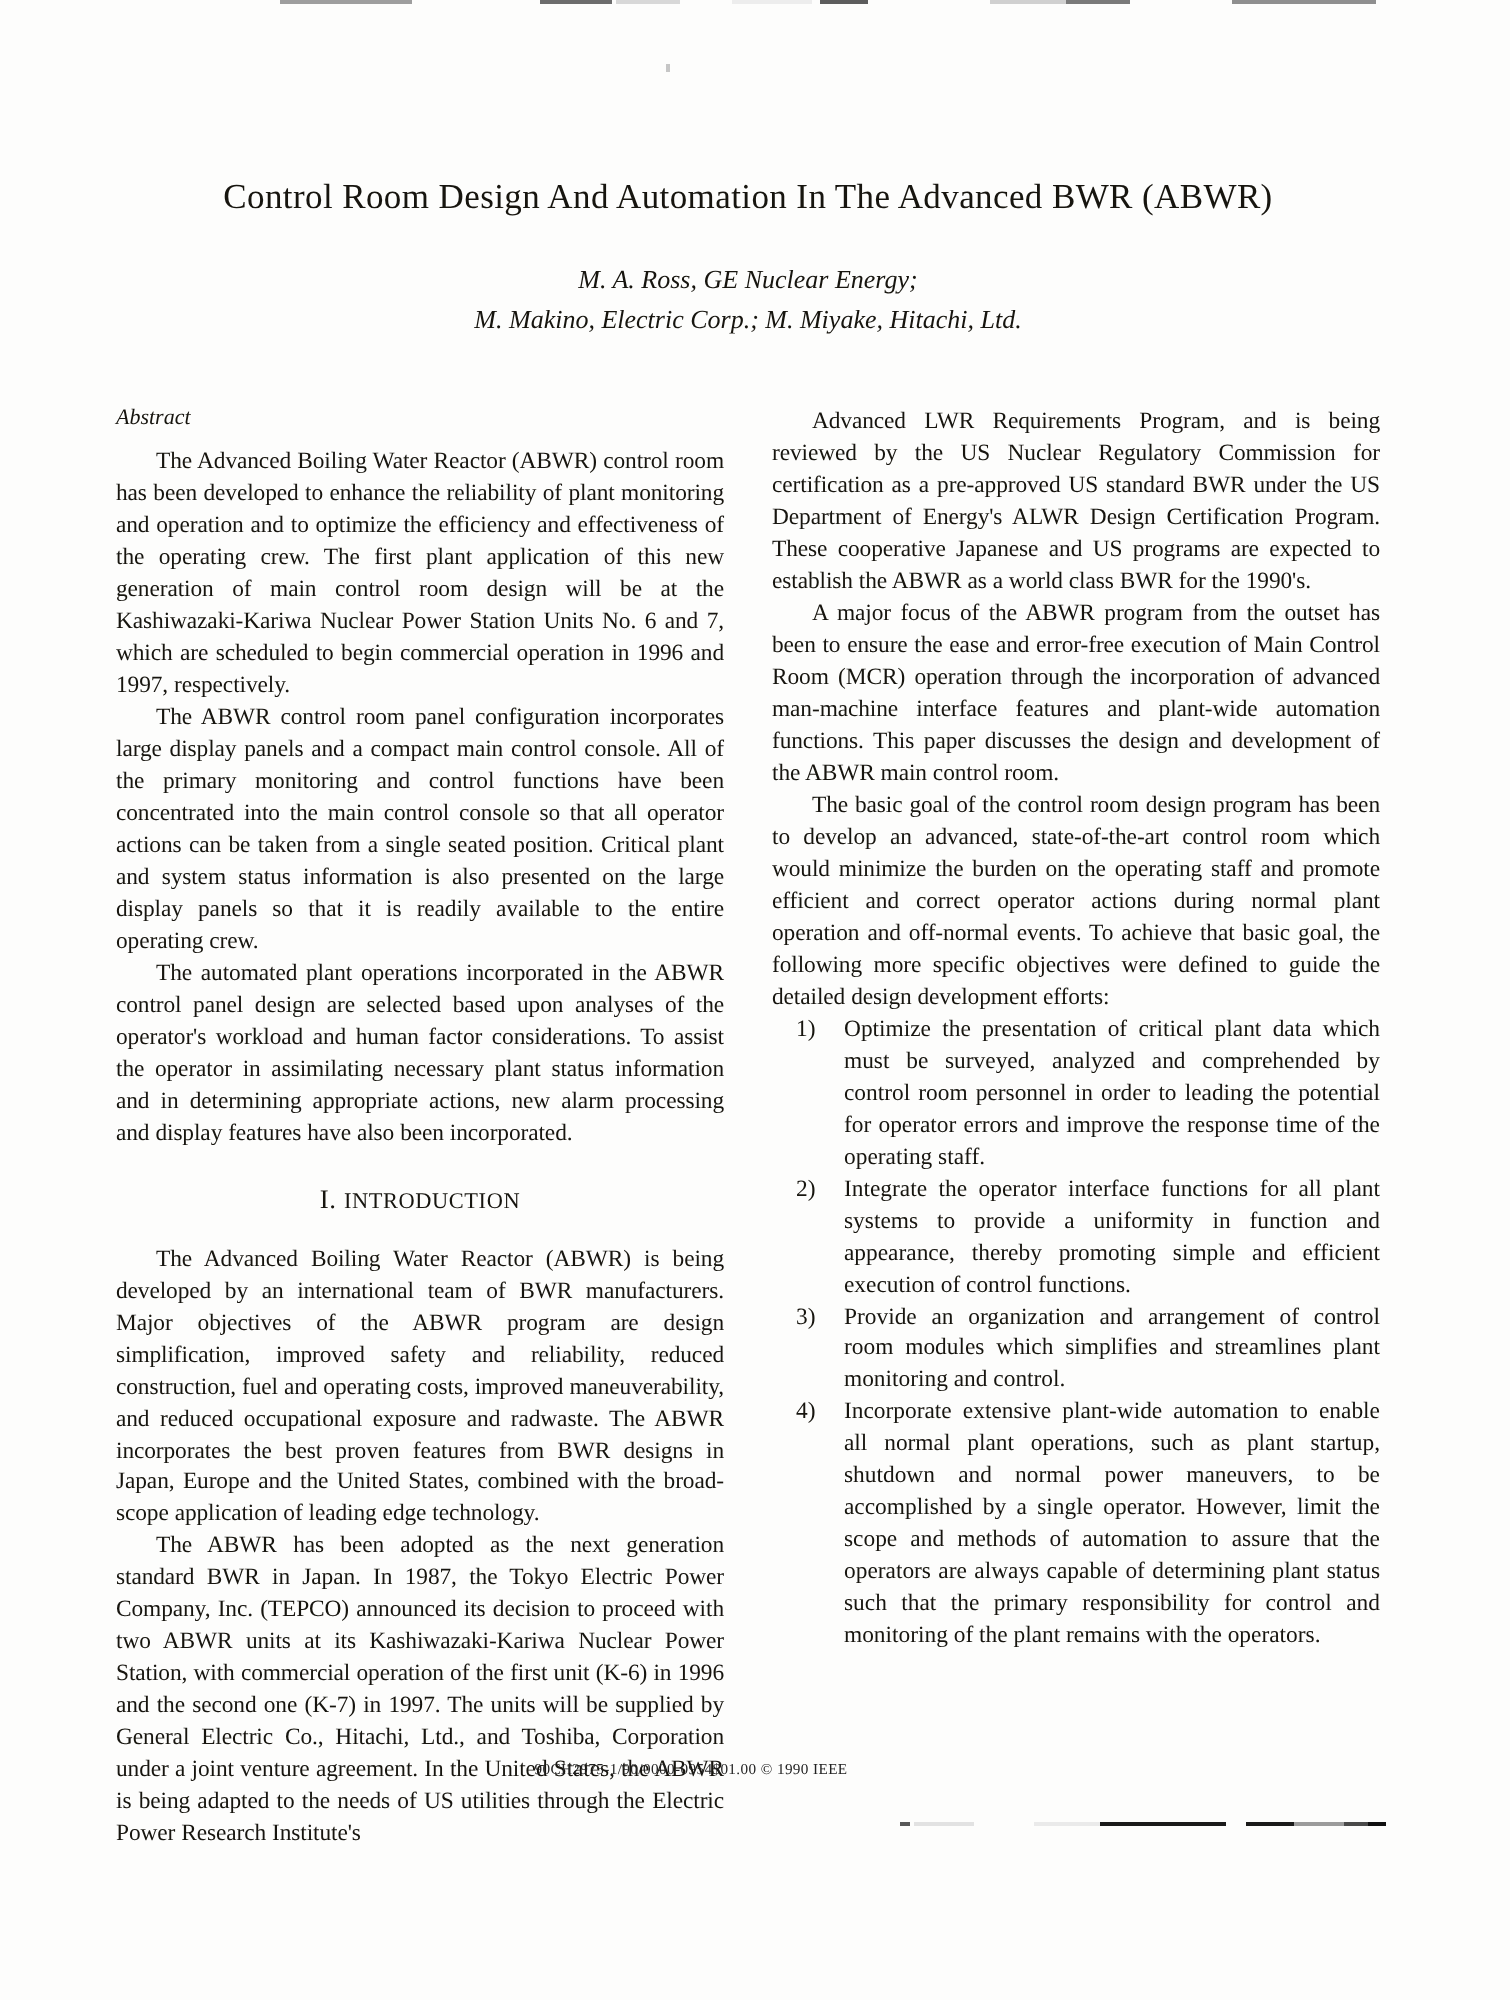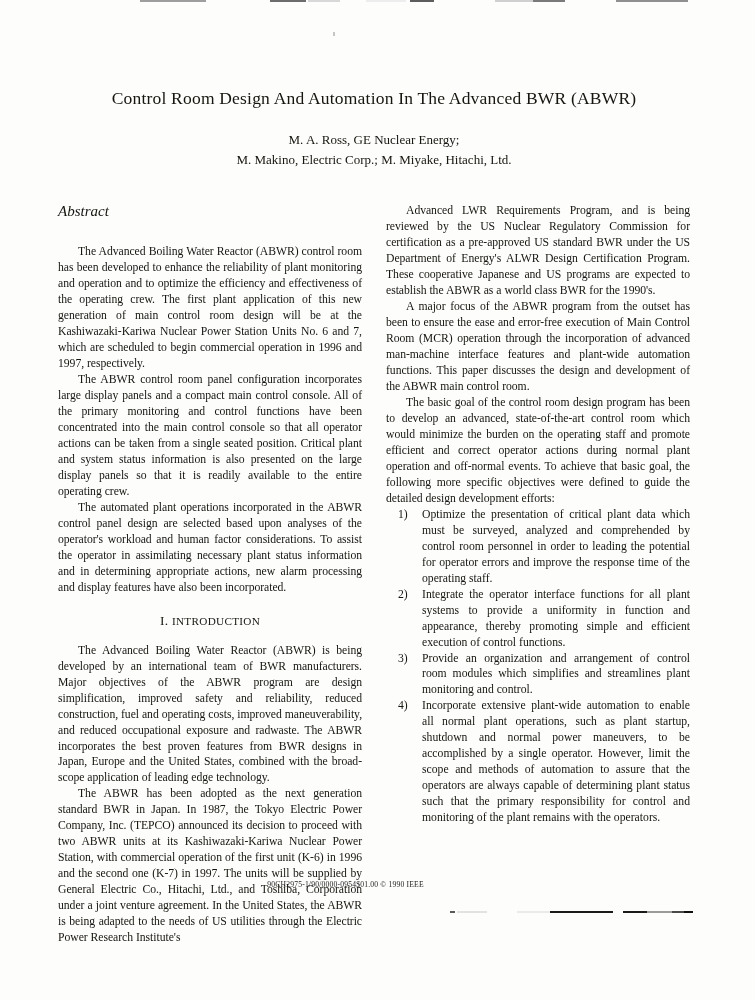--- a/index.html
+++ b/index.html
@@ -81,36 +81,37 @@
     letter-spacing: 0.2px;
     margin: 0 0 20px 0;
     font-weight: normal;
   }
 
   .authors {
     text-align: center;
     font-size: 13px;
     line-height: 1.52;
     margin-bottom: 34px;
+    font-style: italic;
   }
   .authors div { white-space: nowrap; }
 
   .columns {
     display: flex;
     gap: 24px;
     align-items: flex-start;
   }
   .col {
     width: 304px;
   }
 
   .abstract-label {
     font-style: italic;
-    font-size: 15px;
-    margin: 0 0 24px 0;
+    font-size: 11px;
+    margin: 0 0 8px 0;
   }
 
   p.body {
     margin: 0;
     font-size: 11.7px;
     line-height: 1.365;
     text-align: justify;
     text-indent: 20px;
     letter-spacing: -0.05px;
     word-spacing: 0.1px;

